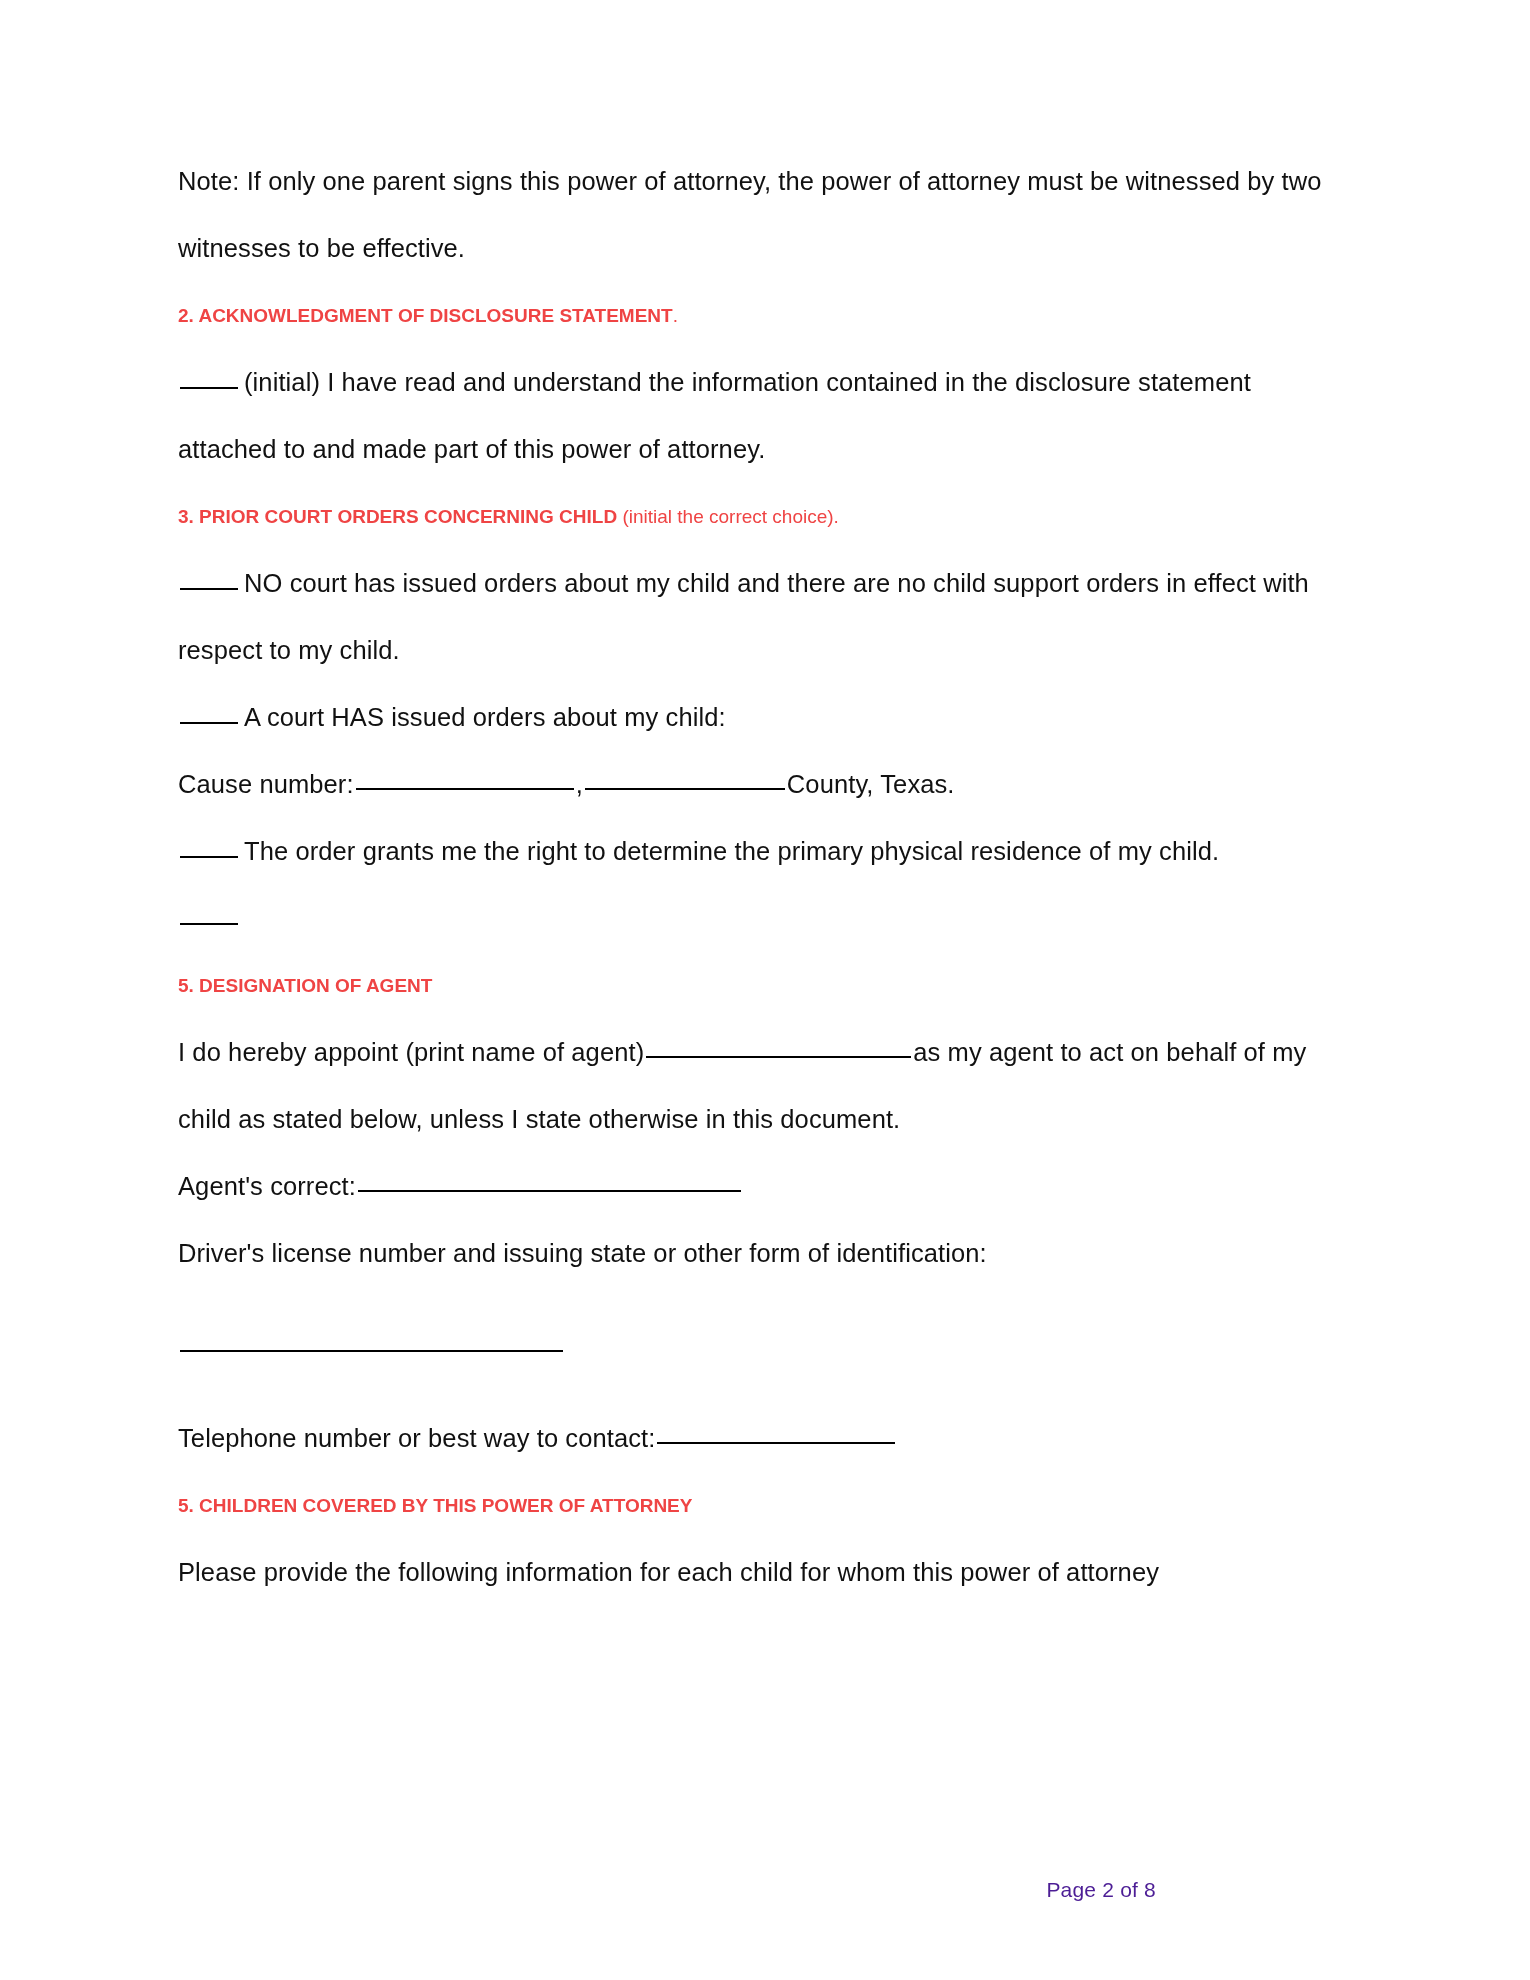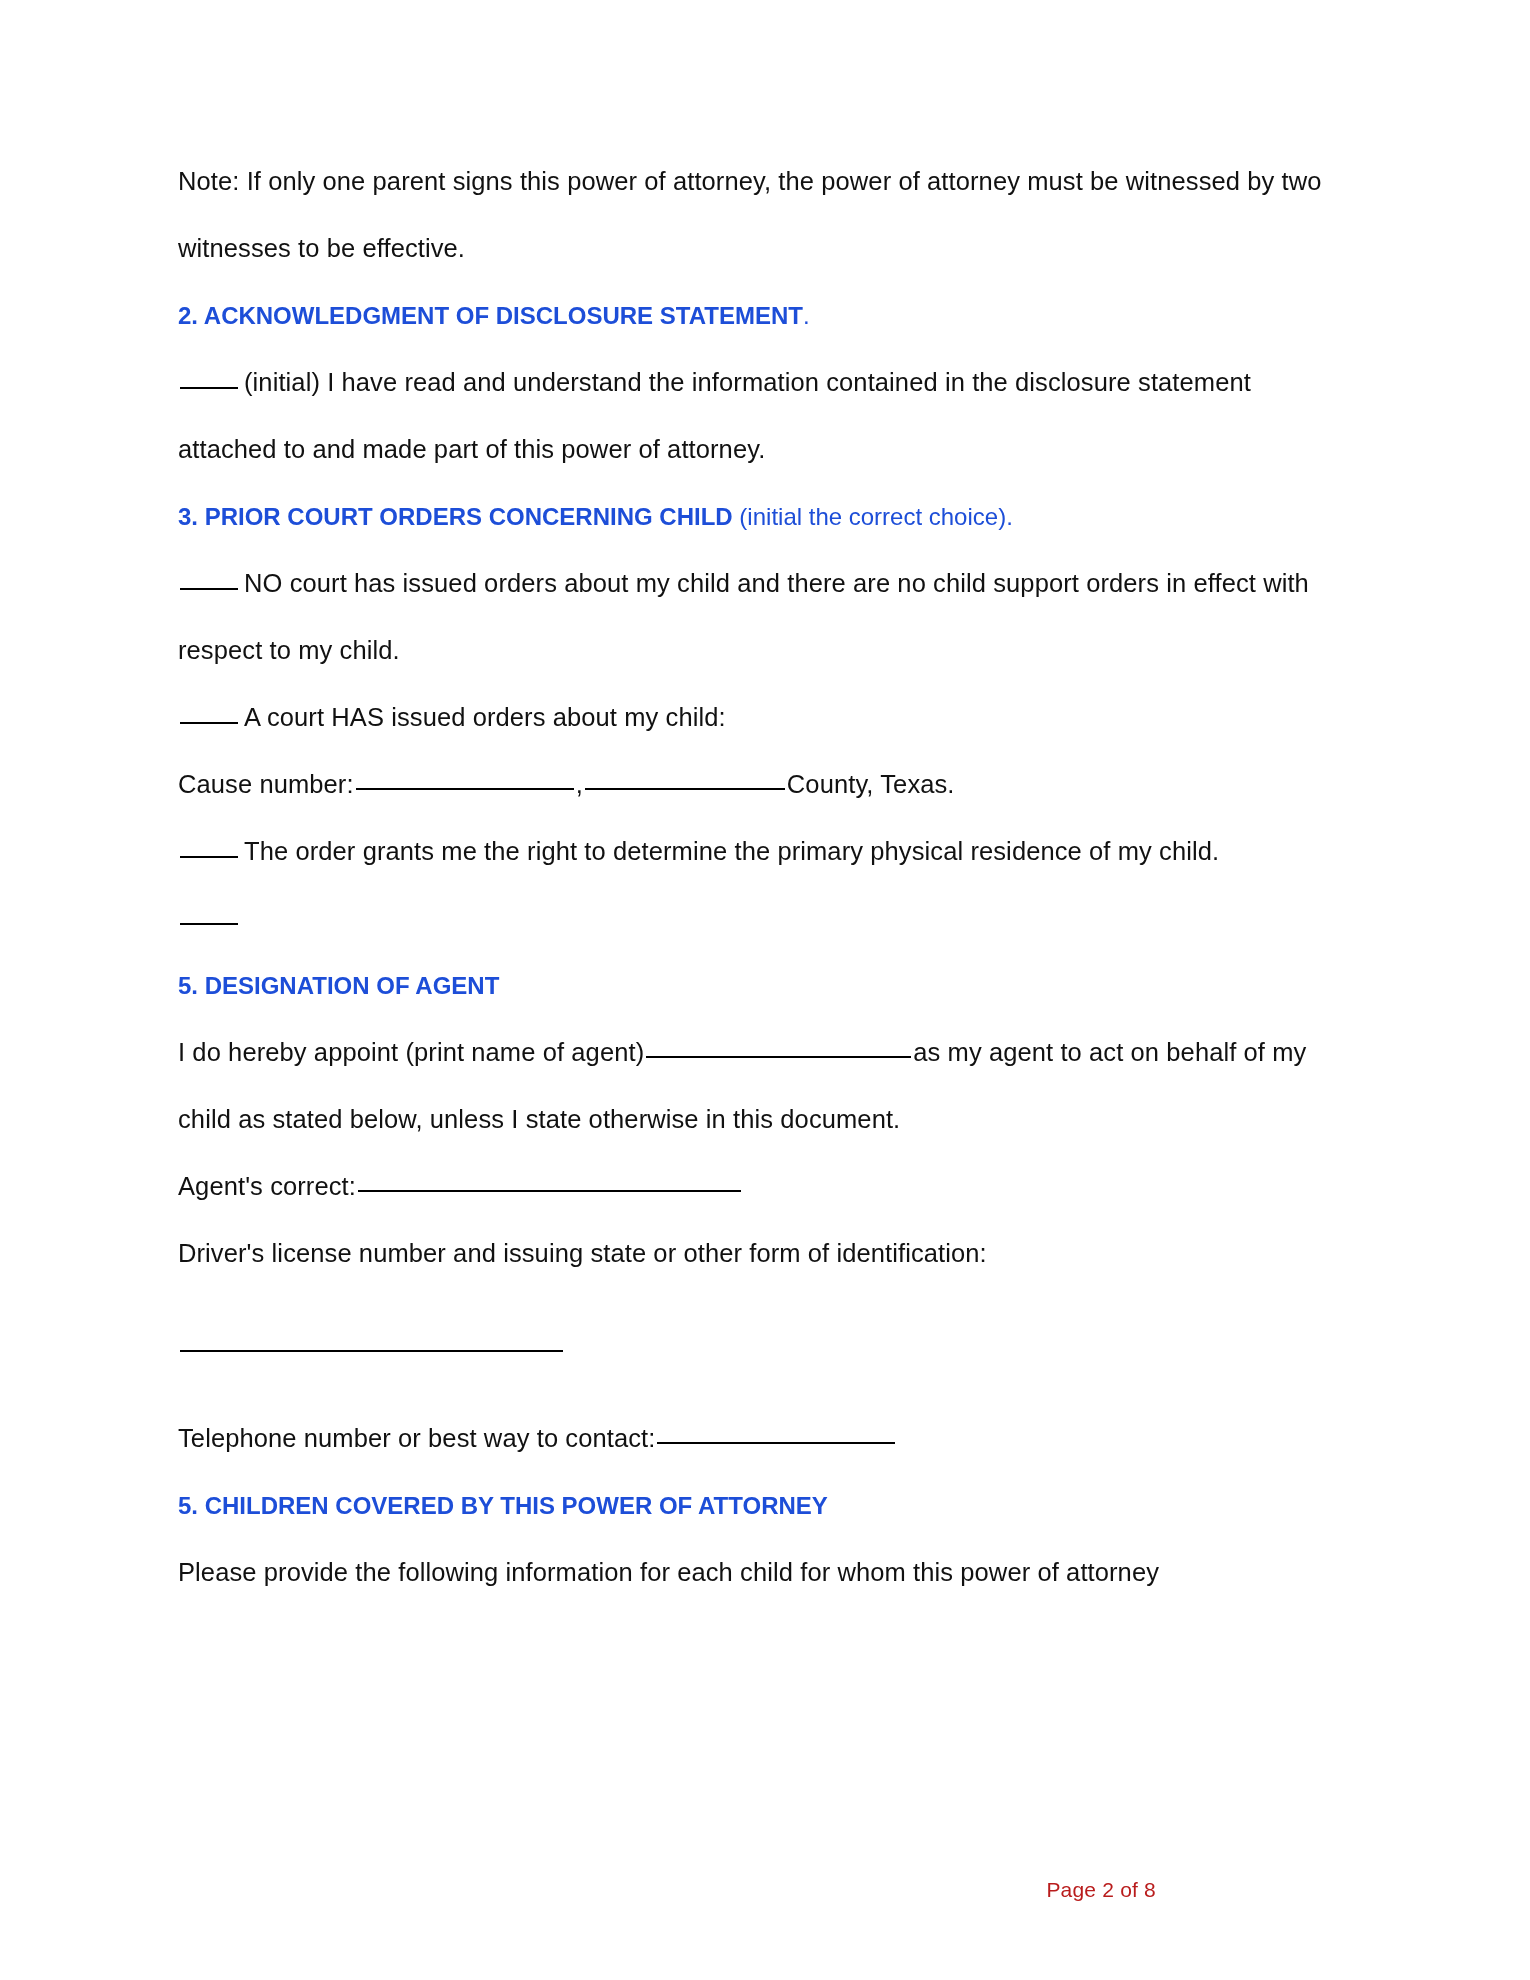--- a/index.html
+++ b/index.html
@@ -31,25 +31,25 @@
   }
   .para {
     font-size: 25.5px;
     line-height: 67px;
     letter-spacing: 0.1px;
     margin: 0;
     color: #111111;
     white-space: normal;
   }
   .heading {
-    font-size: 24px;
+    font-size: 19px;
     line-height: 67px;
     font-weight: bold;
     margin: 0;
-    color: #1d4ed8;
+    color: #ef4444;
   }
   .heading .reg {
     font-weight: normal;
   }
   
   .blank {
     display: inline-block;
     border-bottom: 2.2px solid #000;
     vertical-align: 3px;
     height: 17px;
@@ -64,21 +64,21 @@
   .blank-solo    { width: 383px; }
   .line-solo-wrap {
     line-height: 67px;
     font-size: 25.5px;
   }
   .footer {
     position: absolute;
     right: 178px;
     bottom: 78px;
     font-size: 21px;
-    color: #b91c1c;
+    color: #4c1d95;
     text-align: left;
     letter-spacing: 0.2px;
   }
 </style>
 </head>
 <body>
 
 <div class="page">
 
   <div class="content">

